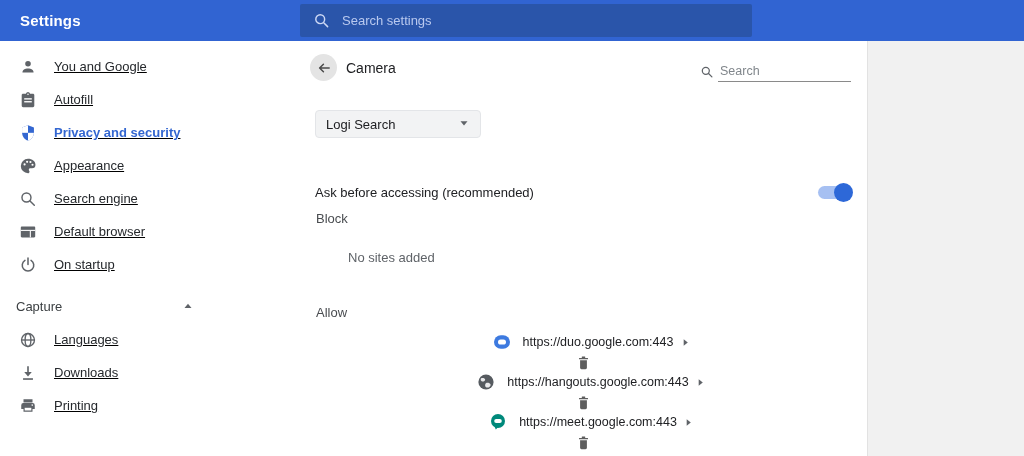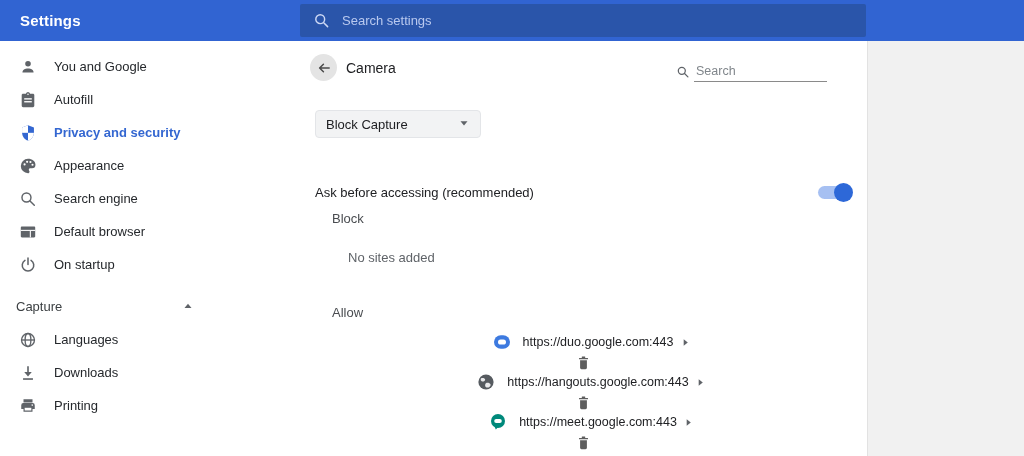--- a/index.html
+++ b/index.html
@@ -4,32 +4,32 @@
 <style>
   * { margin:0; padding:0; box-sizing:border-box; }
   html,body { width:1024px; height:456px; overflow:hidden; background:#fff;
     font-family:"Liberation Sans", sans-serif; }
 
   
   #topbar { position:absolute; left:0; top:0; width:1024px; height:41px;
     background:var(--header_blue); }
   #app-title { position:absolute; left:20px; top:0; height:41px; line-height:41px;
     color:#fff; font-size:15px; font-weight:bold; letter-spacing:.2px; }
-  #settings-searchbox { position:absolute; left:300px; top:4px; width:566px; height:33px;
+  #settings-searchbox { position:absolute; left:300px; top:4px; width:452px; height:33px;
     background:var(--searchbox_blue); border-radius:2px; display:flex; align-items:center; }
   #settings-searchbox svg { margin-left:13px; flex:none; }
   #settings-searchbox input { background:transparent; border:none; outline:none;
     color:#e8eefc; font-size:13px; margin-left:12px; width:440px;
     font-family:"Liberation Sans", sans-serif; }
   #settings-searchbox input::placeholder { color:#b9c9ef; }
 
   
   #sidebar { position:absolute; left:0; top:41px; width:300px; height:415px; background:#fff; }
   .side-item { height:33px; display:flex; align-items:center; padding-left:18px;
-    cursor:pointer; }
+    cursor:pointer;text-decoration:underline; }
   .side-item .ic { width:20px; height:20px; flex:none; display:flex;
     align-items:center; justify-content:center; }
   .side-item .lbl { margin-left:16px; font-size:13px; color:#25282c; padding-left:0; }
   .side-item .lbl { margin-left:16px; }
   .side-item.active .lbl { color:var(--accent_blue); font-weight:bold; }
   #side-first { margin-top:9px; }
   #advanced-row { height:33px; margin-top:9px; display:flex; align-items:center;
     padding-left:16px; cursor:pointer; }
   #advanced-row .lbl { font-size:13px; color:#3c4043; }
   #advanced-row .caret { margin-left:120px; }
@@ -37,42 +37,42 @@
   
   #main { position:absolute; left:300px; top:41px; width:566px; height:366px; background:#fff; }
   #right-gutter { position:absolute; left:867px; top:41px; width:157px; height:415px;
     background:#f1f1f1; border-left:1px solid #e2e2e2; }
 
   #back-btn { position:absolute; left:10px; top:13px; width:27px; height:27px;
     border-radius:50%; background:#e4e4e4; display:flex; align-items:center;
     justify-content:center; cursor:pointer; }
   #page-title { position:absolute; left:46px; top:19px; font-size:14px; color:#202124; }
 
-  #page-search { position:absolute; left:376px; top:17px; width:152px; height:24px;
+  #page-search { position:absolute; left:400px; top:17px; width:152px; height:24px;
     display:flex; align-items:flex-end; }
   #page-search svg { margin-bottom:3px; }
   #page-search input { border:none; border-bottom:1px solid #8a8a8a; outline:none;
     width:133px; margin-left:4px; font-size:12.5px; color:#202124; padding:2px 0 3px 2px;
     font-family:"Liberation Sans", sans-serif; }
   #page-search input::placeholder { color:#80868b; }
 
   #device-select { position:absolute; left:15px; top:69px; width:166px; height:28px;
     background:#f2f3f4; border:1px solid #e3e5e8; border-radius:4px; display:flex;
     align-items:center; padding:0 10px; cursor:pointer; }
   #device-select .val { font-size:13px; color:#202124; flex:1; }
 
   #ask-row { position:absolute; left:15px; top:108px; width:540px; height:30px;
     display:flex; align-items:center;margin-top:28px; }
   #ask-label { font-size:13px; color:#202124; }
   #ask-toggle { position:absolute; right:4px; top:9px; width:33px; height:13px;
     border-radius:7px; background:var(--toggle_track); cursor:pointer; }
   #ask-toggle .knob { position:absolute; right:-2px; top:-3px; width:19px; height:19px;
     border-radius:50%; background:var(--toggle_knob); }
 
-  .section-label { position:absolute; left:16px; font-size:13px; color:#494c50;margin-left:16px; }
+  .section-label { position:absolute; left:16px; font-size:13px; color:#494c50; }
   #block-label { top:170px; }
   #no-sites { position:absolute; left:48px; top:209px; font-size:13px; color:#5f6368; }
   #allow-label { top:264px; }
 
   #allow-list { position:absolute; left:0; top:289px; width:566px; }
   .site-row { height:40px; display:flex; align-items:center;flex-direction:column; }
   .row-main { display:flex; align-items:center; flex:1; height:100%; padding-left:50px;
     cursor:pointer; }
   .site-favicon { width:18px; height:18px; flex:none; }
   .site-url { margin-left:12px; font-size:12.5px; color:#202124; flex:1; }
@@ -237,21 +237,21 @@
 
   <div id="page-search">
     <svg width="14" height="14" viewBox="0 0 20 20">
         <circle cx="8.3" cy="8.3" r="5" fill="none" stroke="#5f6368" stroke-width="1.8"></circle>
         <line x1="12.2" y1="12.2" x2="17" y2="17" stroke="#5f6368" stroke-width="1.8" stroke-linecap="round"></line>
       </svg>
     <input placeholder="Search" style="">
   </div>
 
   <div id="device-select">
-    <span class="val">Block Capture</span>
+    <span class="val">Logi Search</span>
     <span>
       <svg width="12" height="12" viewBox="0 0 12 12">
           <path d="M2.5 4.2 6 8.4l3.5-4.2z" fill="#5f6368"></path>
         </svg>
     </span>
   </div>
 
   <div id="ask-row">
     <span id="ask-label">Ask before accessing (recommended)</span>
     <div id="ask-toggle" role="switch" aria-checked="true">

